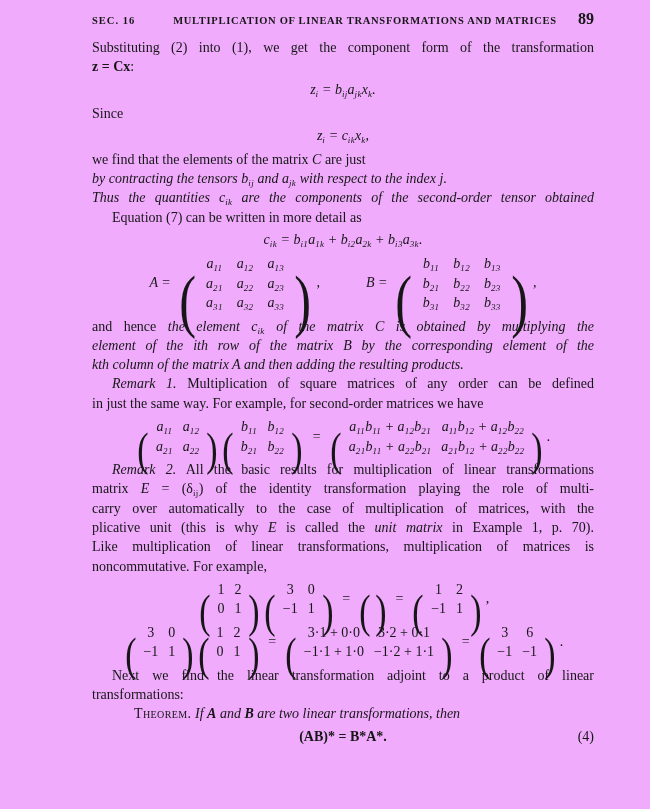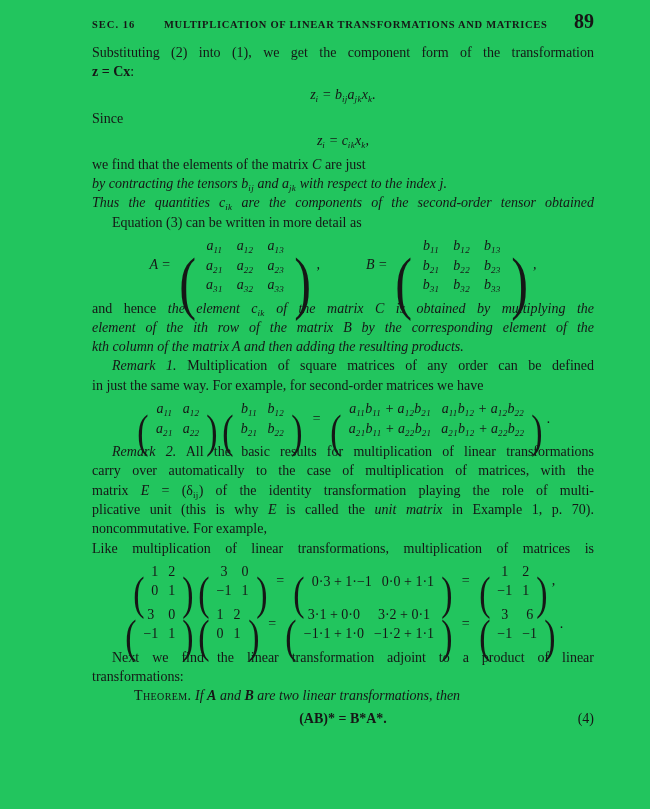--- a/index.html
+++ b/index.html
@@ -1,28 +1,28 @@
 <!DOCTYPE html>
 <html><head>
 <meta charset="utf-8">
 <style>
   html,body{margin:0;padding:0;}
   body{width:650px;height:809px;overflow:hidden;background:#fcfbf8;}
   .page{
     box-sizing:border-box;width:650px;height:809px;
     padding:10px 56px 0 92px;
-    background:#22c55e;color:#161616;
+    background:#f0abfc;color:#161616;
     font-family:"Liberation Serif","DejaVu Serif",serif;
     font-size:14px;
   }
   
   .hdr{display:flex;align-items:baseline;margin-bottom:10px;}
   .hdr .sec{font-size:10.5px;letter-spacing:1px;width:72px;font-weight:600;}
-  .hdr .title{flex:1;text-align:left;font-size:10.5px;font-weight:700;letter-spacing:0.7px;}
-  .hdr .pg{font-size:20px;font-weight:700;margin-left:12px;}
+  .hdr .title{flex:1;text-align:center;font-size:10.5px;font-weight:700;letter-spacing:0.7px;}
+  .hdr .pg{font-size:16px;font-weight:700;margin-left:12px;}
   
   .para{margin:0;}
   .tl{line-height:19.3px;text-align:justify;text-align-last:justify;}
   .tl.last{text-align-last:left;}
   .tl.ind{text-indent:20px;}
   
   .eqline{position:relative;text-align:center;line-height:20px;margin:3px 0 4px;}
   .eqline .eqnum{position:absolute;right:0;top:0;font-style:normal;font-weight:400;}
   .mi{font-style:italic;}
   .mb{font-weight:700;}
@@ -76,23 +76,26 @@
       <div class="tl last">we find that the elements of the matrix <i>C</i> are just</div>
     </div>
 
 
   <div class="para">
       <div class="tl last"><i>by contracting the tensors b<sub>ij</sub> and a<sub>jk</sub> with respect to the index j.</i></div>
       <div class="tl"><i>Thus the quantities c<sub>ik</sub> are the components of the second-order tensor obtained</i></div>
     </div>
 
   <div class="para">
-      <div class="tl last ind">Equation (3) can be written in more detail as</div>
-    </div>
-
+      <div class="tl last ind">Equation (7) can be written in more detail as</div>
+    </div>
+
+  <div class="eqline mi">
+    <span>c<sub>ik</sub> = b<sub>i1</sub>a<sub>1k</sub> + b<sub>i2</sub>a<sub>2k</sub> + b<sub>i3</sub>a<sub>3k</sub>.</span>
+  </div>
 
 
   <div class="eqrow mi">
     <span class="lbl">A =</span>
     <span class="mtx m3">
         <span class="paren">(</span>
         <span class="mgrid">
           <span class="mrow">
             <span class="mcell">a<sub>11</sub></span>
             <span class="mcell">a<sub>12</sub></span>
@@ -191,25 +194,25 @@
             <span class="mcell">a<sub>21</sub>b<sub>12</sub> + a<sub>22</sub>b<sub>22</sub></span>
           </span>
         </span>
         <span class="paren">)</span>
       </span>
     <span class="tail">.</span>
   </div>
 
   <div class="para">
       <div class="tl ind"><i>Remark 2.</i> All the basic results for multiplication of linear transformations</div>
+      <div class="tl">matrix <i>E</i> = (δ<sub>ij</sub>) of the identity transformation playing the role of multi-</div>
       <div class="tl">carry over automatically to the case of multiplication of matrices, with the</div>
-      <div class="tl">matrix <i>E</i> = (δ<sub>ij</sub>) of the identity transformation playing the role of multi-</div>
       <div class="tl">plicative unit (this is why <i>E</i> is called the <i>unit matrix</i> in Example 1, p. 70).</div>
+      <div class="tl">Like multiplication of linear transformations, multiplication of matrices is</div>
       <div class="tl last">noncommutative. For example,</div>
-      <div class="tl">Like multiplication of linear transformations, multiplication of matrices is</div>
     </div>
 
   <div class="eqrow roman">
     <span class="mtx m2">
         <span class="paren">(</span>
         <span class="mgrid">
           <span class="mrow">
             <span class="mcell">1</span>
             <span class="mcell">2</span>
           </span>
@@ -231,24 +234,20 @@
             <span class="mcell">−1</span>
             <span class="mcell">1</span>
           </span>
         </span>
         <span class="paren">)</span>
       </span>
     <span class="op">=</span>
     <span class="mtx m2">
         <span class="paren">(</span>
         <span class="mgrid">
-          <span class="mrow">
-            <span class="mcell">0·3 + 1·−1</span>
-            <span class="mcell">0·0 + 1·1</span>
-          </span>
         </span>
         <span class="paren">)</span>
       </span>
     <span class="op">=</span>
     <span class="mtx m2">
         <span class="paren">(</span>
         <span class="mgrid">
           <span class="mrow">
             <span class="mcell">1</span>
             <span class="mcell">2</span>

